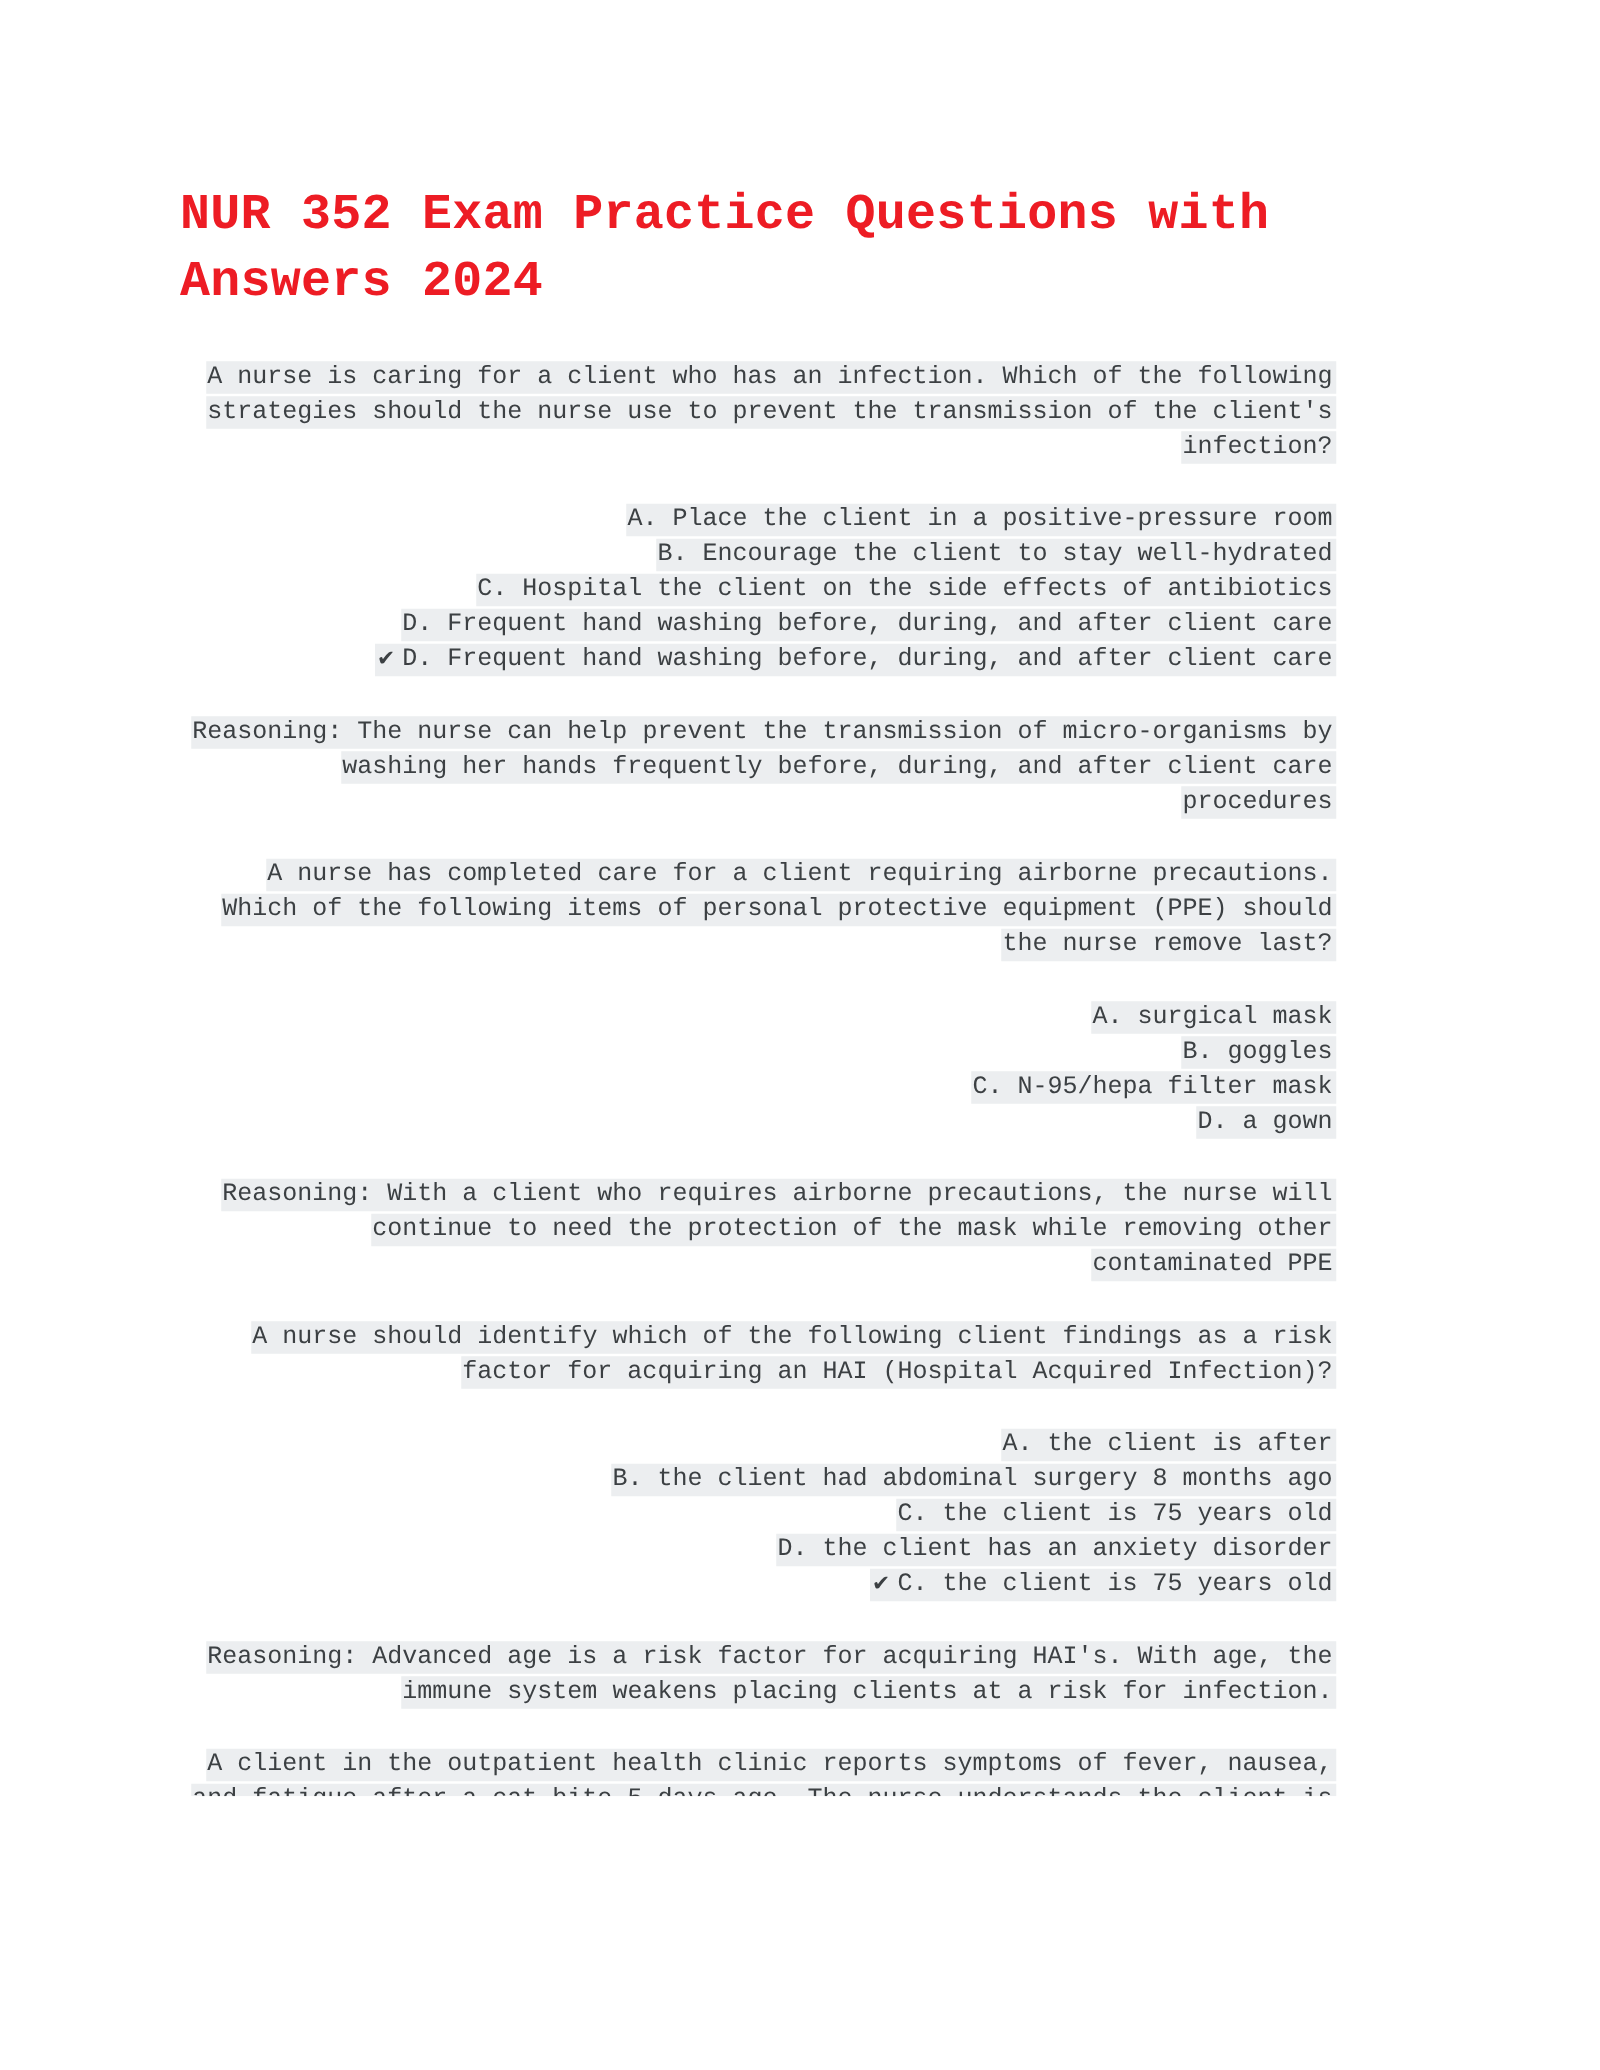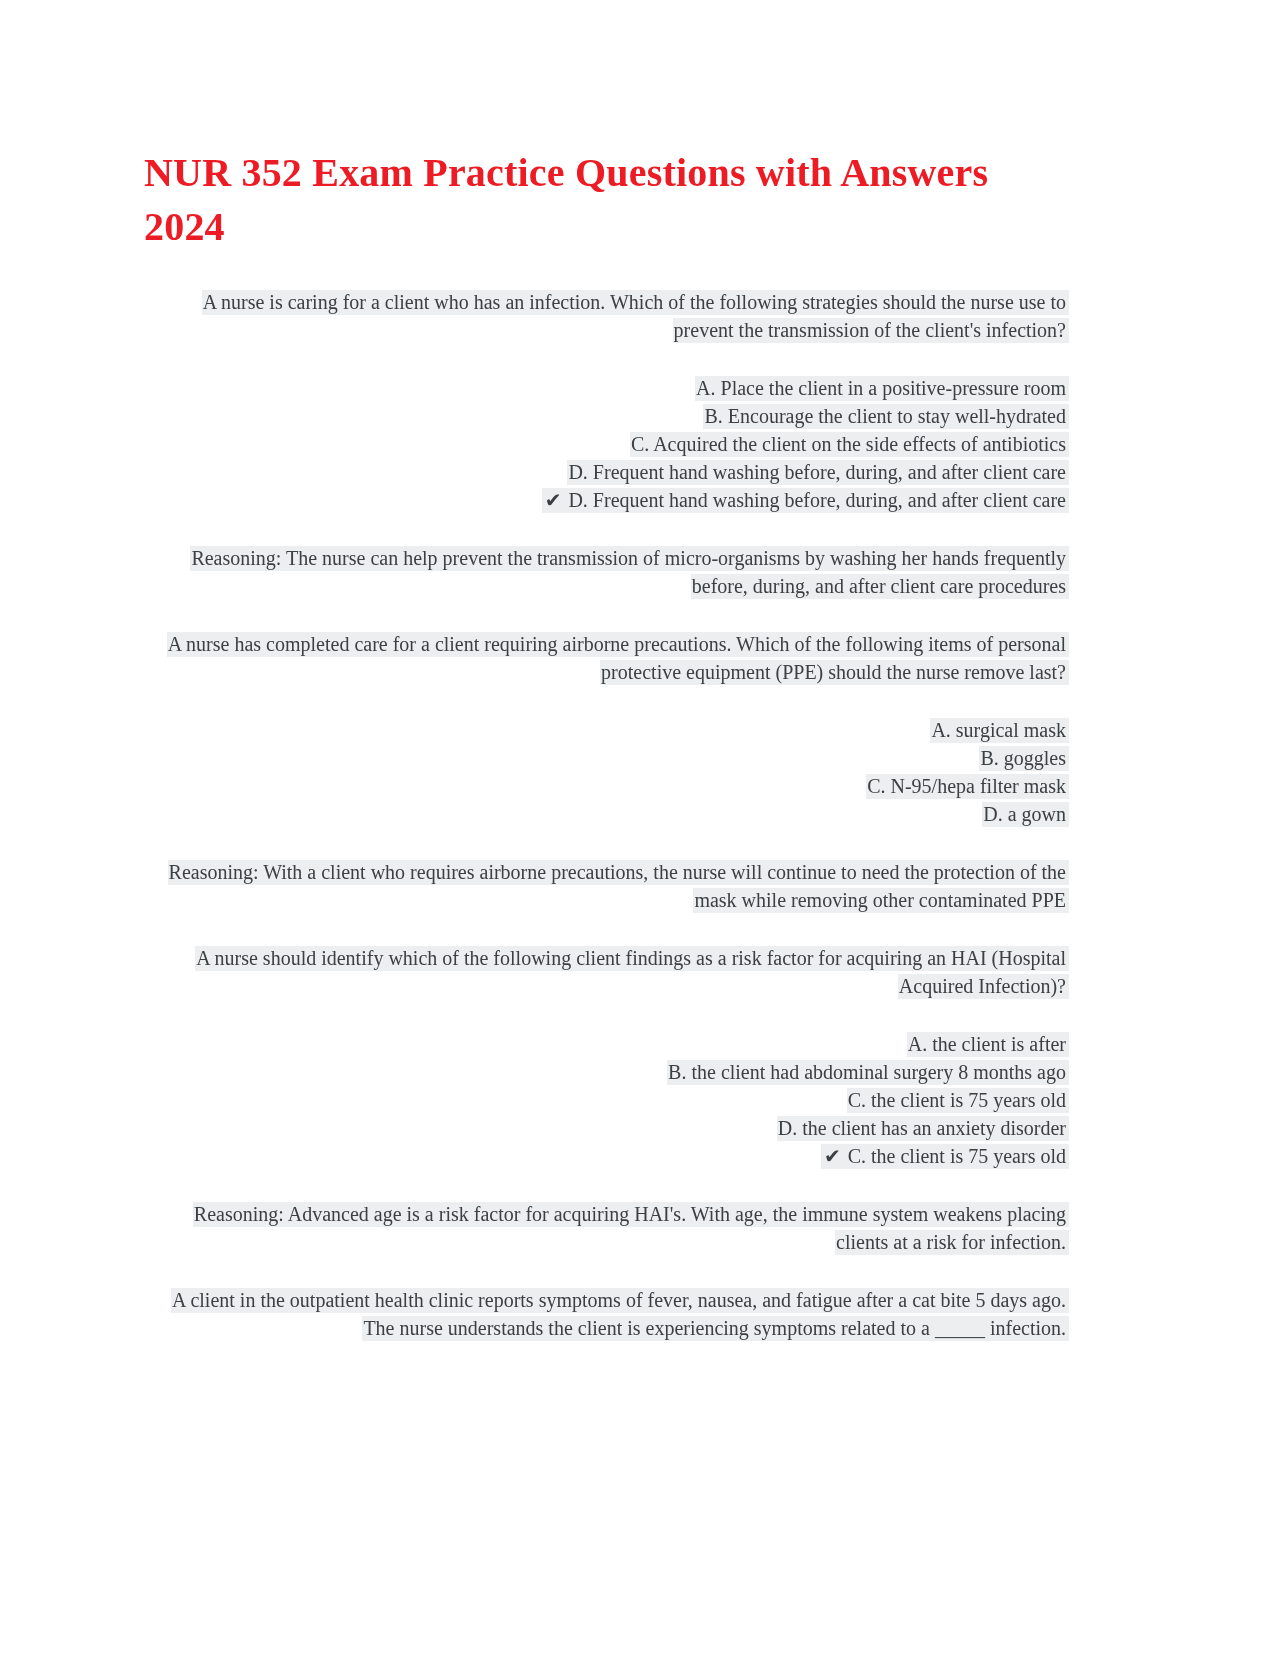--- a/index.html
+++ b/index.html
@@ -4,25 +4,25 @@
 <style>
   :root{
     --title-red:#ed1c24;
     --highlight:#eceef0;
     --body-text:#3c4043;
   }
   *{box-sizing:border-box;}
   html,body{margin:0;padding:0;background:#ffffff;}
   .page{
     width:1280px;
-    height:1656px;
+    height:1437px;
     background:#ffffff;
     position:relative;
     overflow:hidden;
-    font-family:Liberation Serif, serif;
+    font-family:Liberation Mono, monospace;
     color:var(--body-text);
   }
   .content{
     padding:146px 210px 40px 144px;
     width:100%;
   }
   .title{
     font-size:40px;
     line-height:1.35;
     font-weight:bold;
@@ -68,21 +68,21 @@
 <div class="page">
   <div class="content body-text">
 
     <h1 class="title">NUR 352 Exam Practice Questions with Answers 2024</h1>
 
     <section>
       <p class="para"><span class="hl">A nurse is caring for a client who has an infection. Which of the following strategies should the nurse use to prevent the transmission of the client's infection?</span></p>
       <div class="options">
         <div class="line"><span class="hl">A. Place the client in a positive-pressure room</span></div>
         <div class="line"><span class="hl">B. Encourage the client to stay well-hydrated</span></div>
-        <div class="line"><span class="hl">C. Acquired the client on the side effects of antibiotics</span></div>
+        <div class="line"><span class="hl">C. Hospital the client on the side effects of antibiotics</span></div>
         <div class="line"><span class="hl">D. Frequent hand washing before, during, and after client care</span></div>
         <div class="line answer"><span class="hl"><span class="check">✔</span><span>D. Frequent hand washing before, during, and after client care</span></span></div>
       </div>
       <p class="para"><span class="hl">Reasoning: The nurse can help prevent the transmission of micro-organisms by washing her hands frequently before, during, and after client care procedures</span></p>
     </section>
 
     <section>
       <p class="para"><span class="hl">A nurse has completed care for a client requiring airborne precautions. Which of the following items of personal protective equipment (PPE) should the nurse remove last?</span></p>
       <div class="options">
         <div class="line"><span class="hl">A. surgical mask</span></div>

